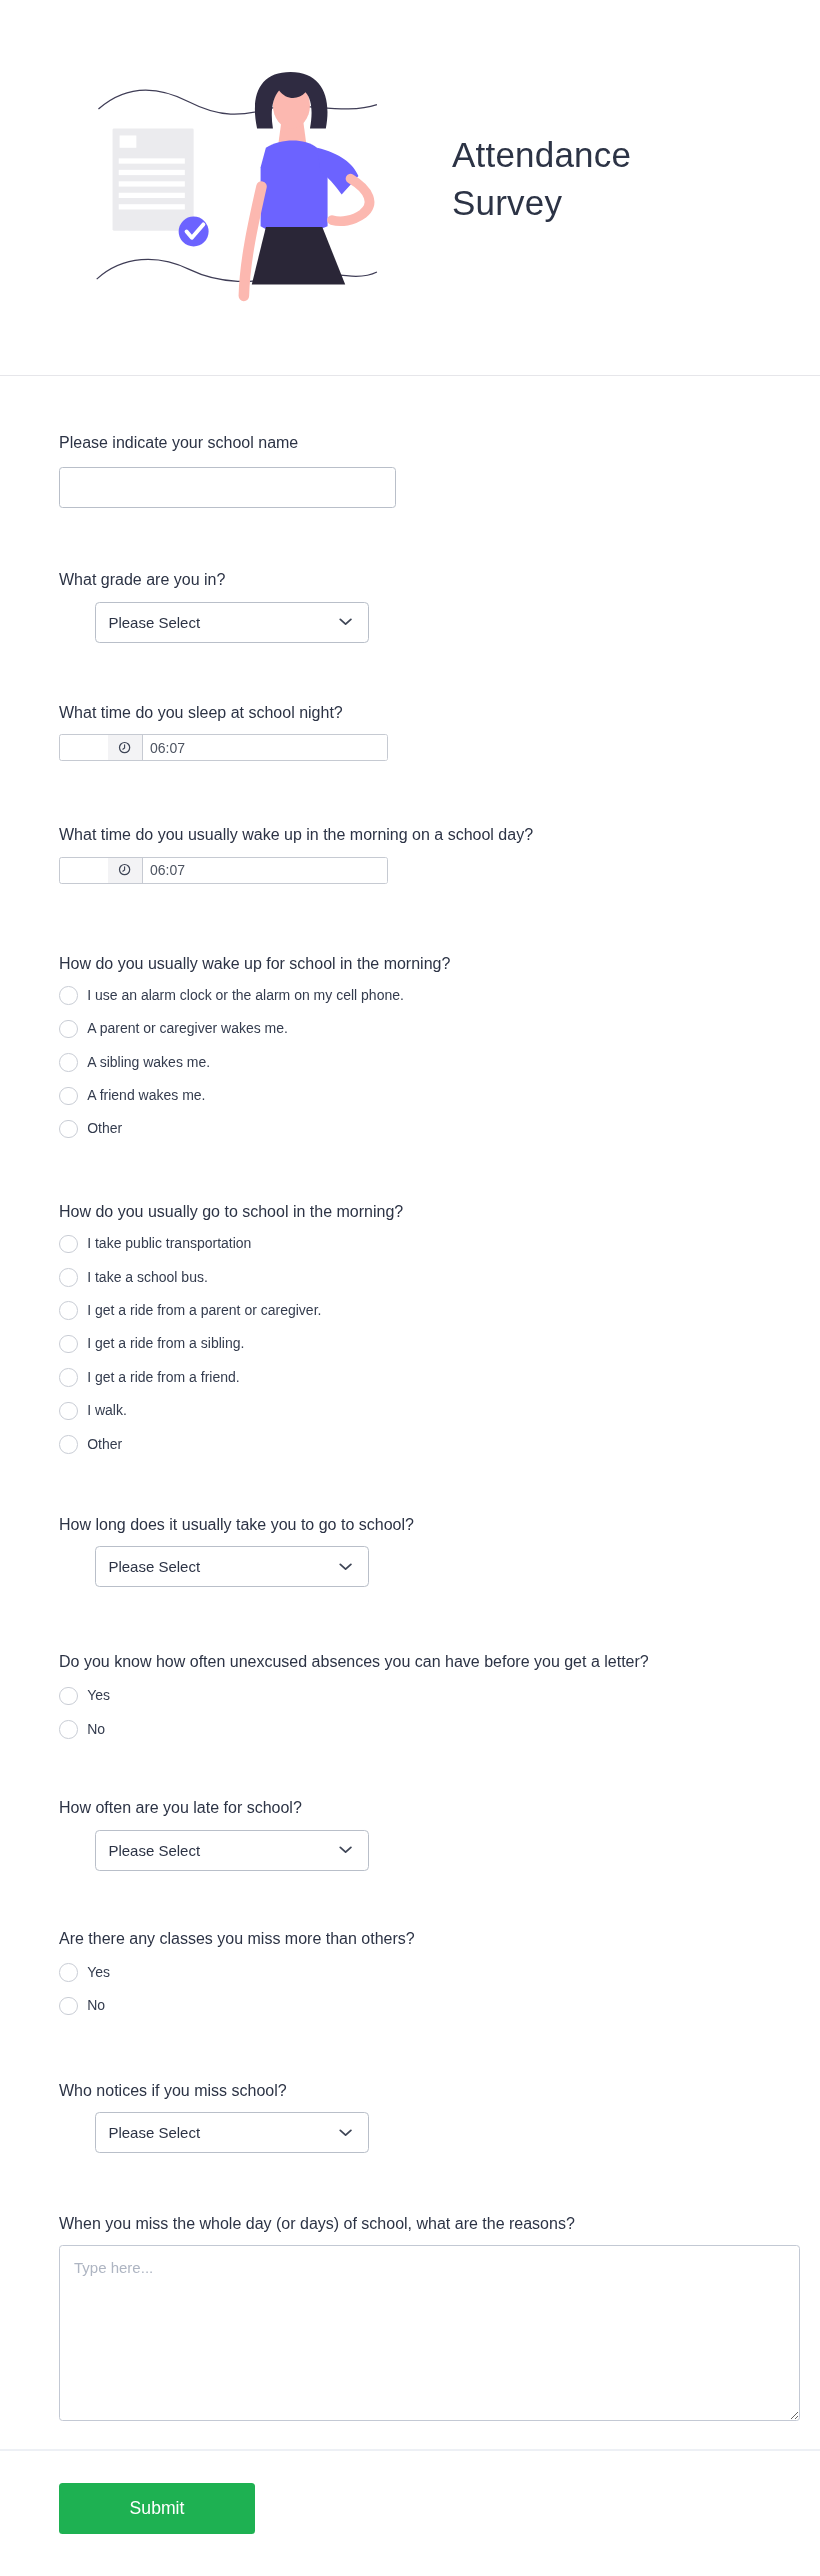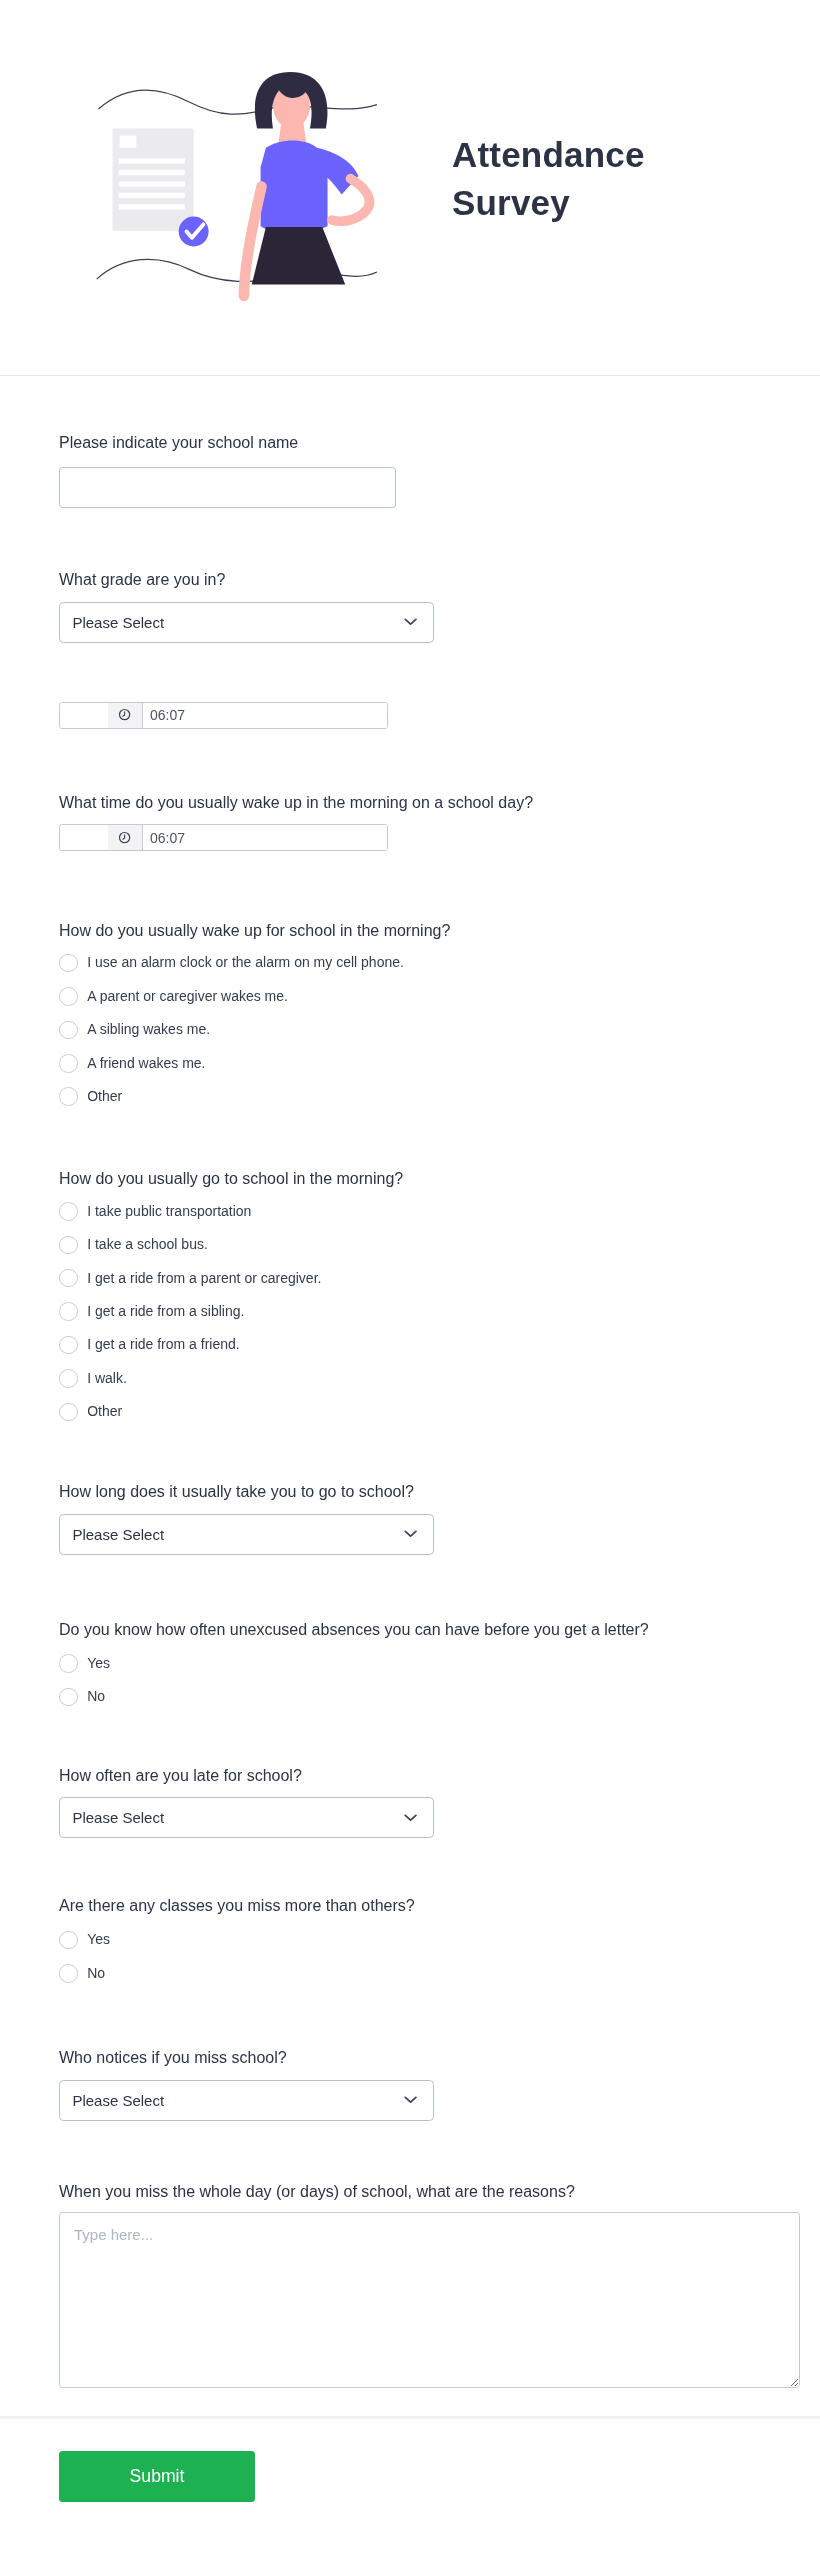--- a/index.html
+++ b/index.html
@@ -23,21 +23,21 @@
     left: 79px;
     top: 35px;
     width: 335px;
     height: 282px;
   }
   .form-title {
     position: absolute;
     left: 452px;
     top: 131px;
     font-size: 35px;
-    font-weight: 700;
+    font-weight: 400;
     line-height: 48px;
     color: #2c3345;
     letter-spacing: 0.2px;
   }
   
   .form-body { padding: 0 47px 0 59px; }
   .question { margin-top: 60px; }
   .q-label {
     display: block;
     font-size: 16px;
@@ -56,30 +56,31 @@
     padding: 0 10.6px;
     font-size: 15px;
     font-family: "Liberation Sans", sans-serif;
     color: #2c3345;
     outline: none;
     background: #fff;
   }
   
   .select {
     margin-top: 11.5px;
-    width: 375px;
+    width: 274px;
     height: 41px;
     border: 0.9px solid #b9bfc9;
     border-radius: 4.4px;
     background: #fff;
     display: flex;
     align-items: center;
     justify-content: space-between;
     padding: 0 16px 0 12.4px;
     cursor: pointer;
+    margin-left: 36px;
   }
   .select-value { font-size: 15px; color: #2c3345; }
   .chevron { display: block; }
   
   .time-group {
     margin-top: 11.5px;
     width: 329px;
     height: 27px;
     border: 0.9px solid #c6cad2;
     border-radius: 2.6px;
@@ -219,20 +220,21 @@
     <label class="q-label">What grade are you in?</label>
     <div class="select">
       <span class="select-value">Please Select</span>
       <svg class="chevron" width="13.2" height="8" viewBox="0 0 15 9">
         <path d="M1.5,1.5 L7.5,7 L13.5,1.5" fill="none" stroke="#3e4556" stroke-width="2" stroke-linecap="round" stroke-linejoin="round"></path>
       </svg>
     </div>
   </div>
 
   <div class="question" style="margin-top:59px">
+    <label class="q-label">What time do you sleep at school night?</label>
     <div class="time-group">
       <span class="time-addon">
         <svg width="13.2" height="13.2" viewBox="0 0 15 15">
           <circle cx="7.5" cy="7.5" r="5.8" fill="none" stroke="#3e4556" stroke-width="1.4"></circle>
           <path d="M7.5,4.4 L7.5,7.8 L5.5,9.4" fill="none" stroke="#3e4556" stroke-width="1.3" stroke-linecap="round"></path>
         </svg>
       </span>
       <input class="time-field" type="text" value="06:07" style="">
     </div>
   </div>

